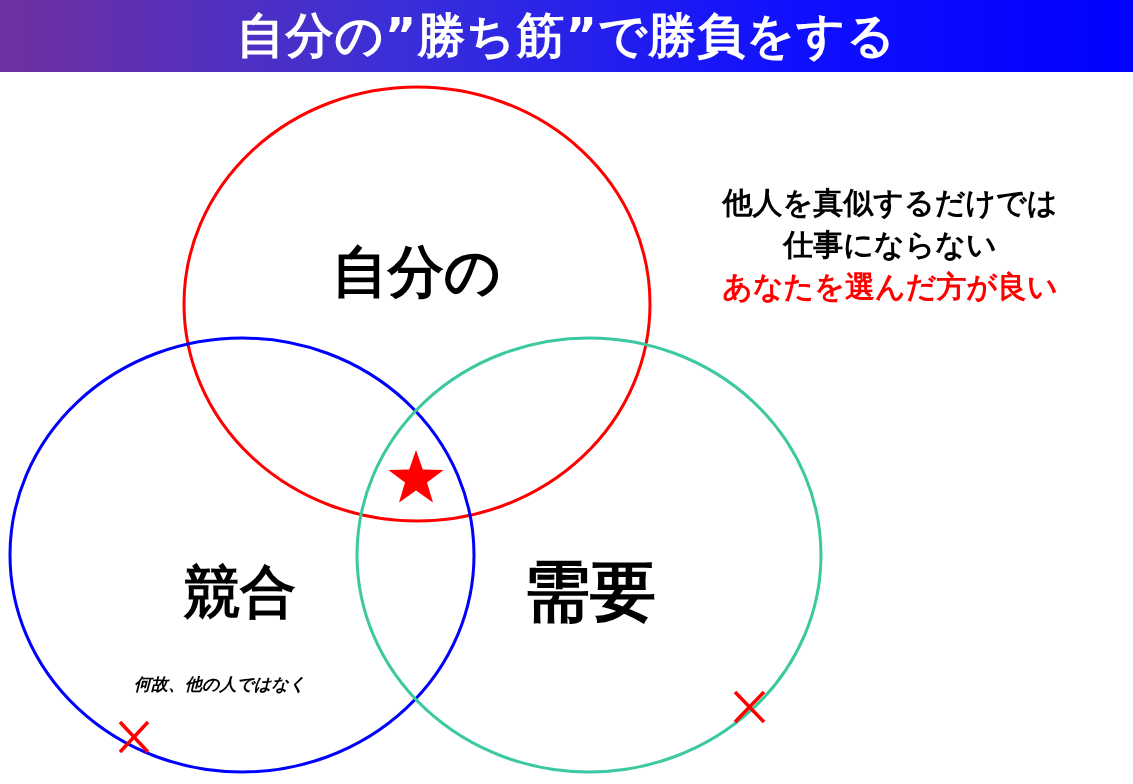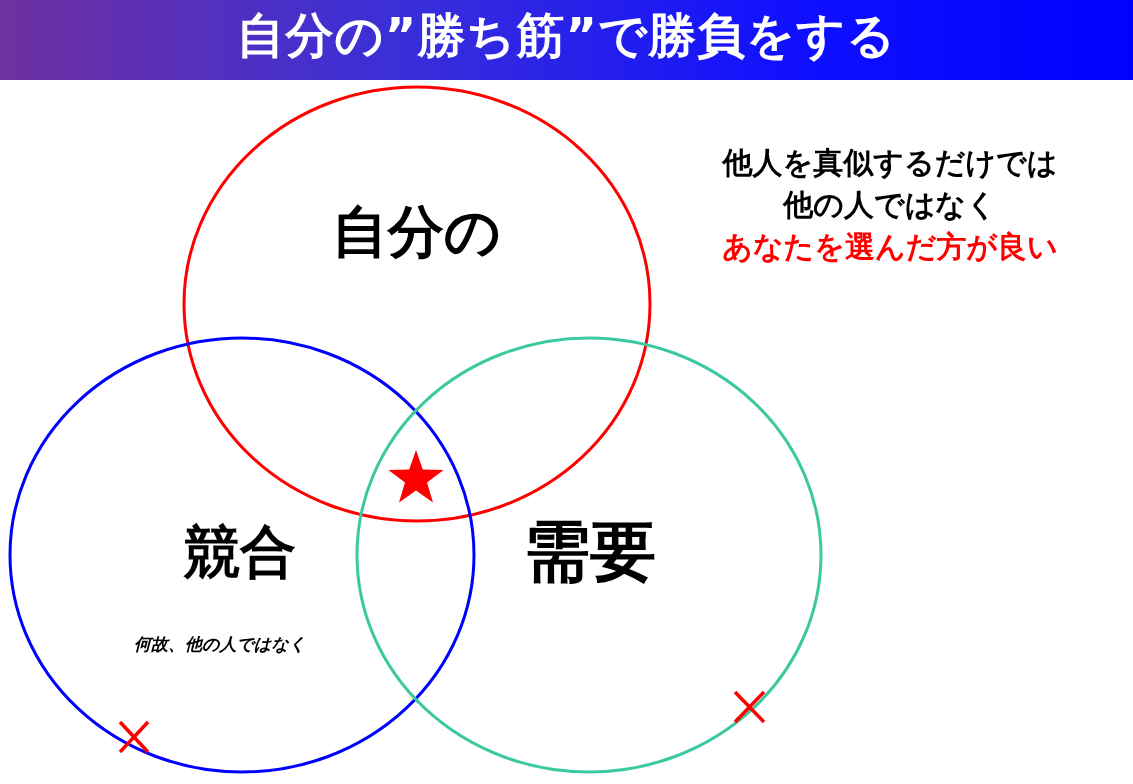--- a/index.html
+++ b/index.html
@@ -1,23 +1,23 @@
 <!DOCTYPE html>
 <html><head>
 <meta charset="utf-8">
 <style>
   html, body { margin: 0; padding: 0; }
   body { width: 1133px; height: 784px; position: relative; background: #ffffff; overflow: hidden;
          font-family: "DejaVu Sans", "Liberation Sans", sans-serif; }
-  .banner { position: absolute; left: 0; top: 0; width: 1133px; height: 80px;
+  .banner { position: absolute; left: 0; top: 0; width: 1133px; height: 72px;
             background: linear-gradient(90deg, #7030a0 0%, #3a2fd8 35%, #1010ff 70%, #0000ff 100%); }
   .banner-title { position: absolute; left: 0; right: 0; top: 0; height: 72px; line-height: 70px;
                   text-align: center; color: #ffffff; font-size: 48px; font-weight: bold; letter-spacing: 1px; }
   svg.venn { position: absolute; left: 0; top: 0; }
-  .label { position: absolute; color: #000; font-weight: bold; text-align: center; white-space: nowrap; }
+  .label { position: absolute; color: #000; font-weight: bold; text-align: center; white-space: nowrap; margin-top: 40px; }
   .self-label { left: 183px; width: 467px; top: 192px; font-size: 56px; line-height: 80px; }
   .comp-label { left: 150px; width: 180px; top: 520px; font-size: 56px; line-height: 64px; }
   .demand-label { left: 500px; width: 180px; top: 520px; font-size: 66px; line-height: 64px; }
   .comp-note { left: 40px; width: 360px; top: 628px; font-size: 17px; line-height: 33px; font-style: italic; }
   .demand-note { left: 480px; width: 240px; top: 650px; font-size: 23px; line-height: 33px; }
   .side-note { left: 680px; width: 420px; top: 142px; font-size: 30px; line-height: 42px; }
   .side-note .red { color: #ff0000; }
 </style>
 </head>
 <body>
@@ -50,15 +50,15 @@
 
 <div class="label comp-note">
   <div>何故、他の人ではなく</div>
 </div>
 
 <div class="label demand-note">
 </div>
 
 <div class="label side-note">
   <div>他人を真似するだけでは</div>
-  <div>他の人ではなく</div>
+  <div>仕事にならない</div>
   <div class="red">あなたを選んだ方が良い</div>
 </div>
 
 </body></html>

